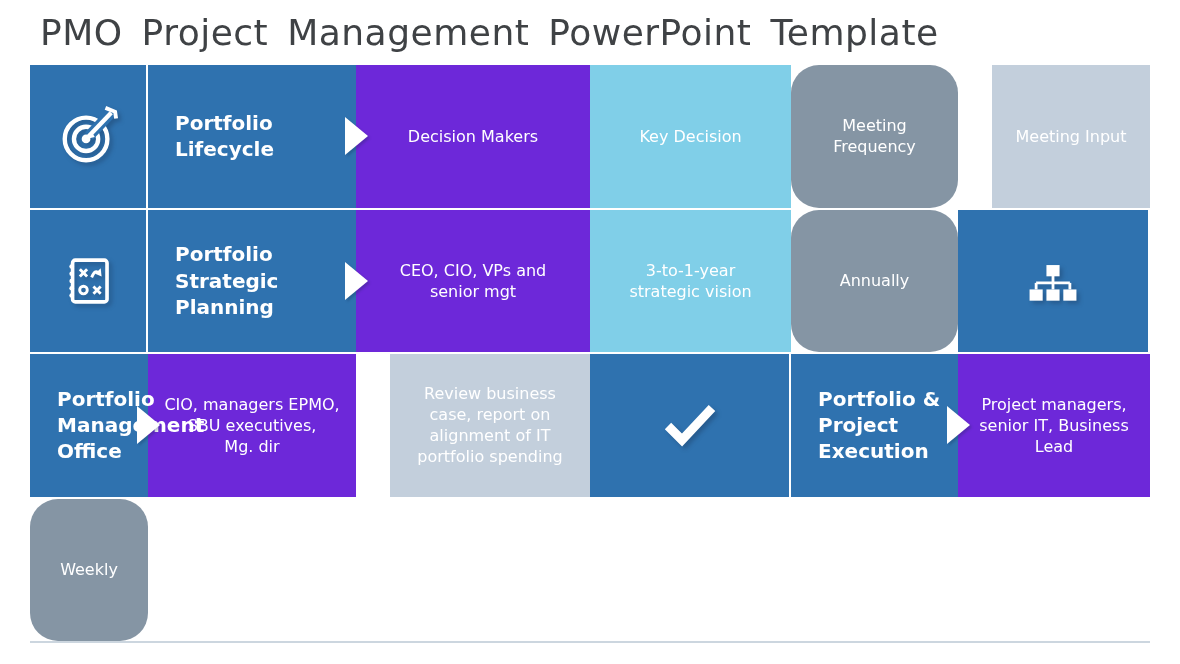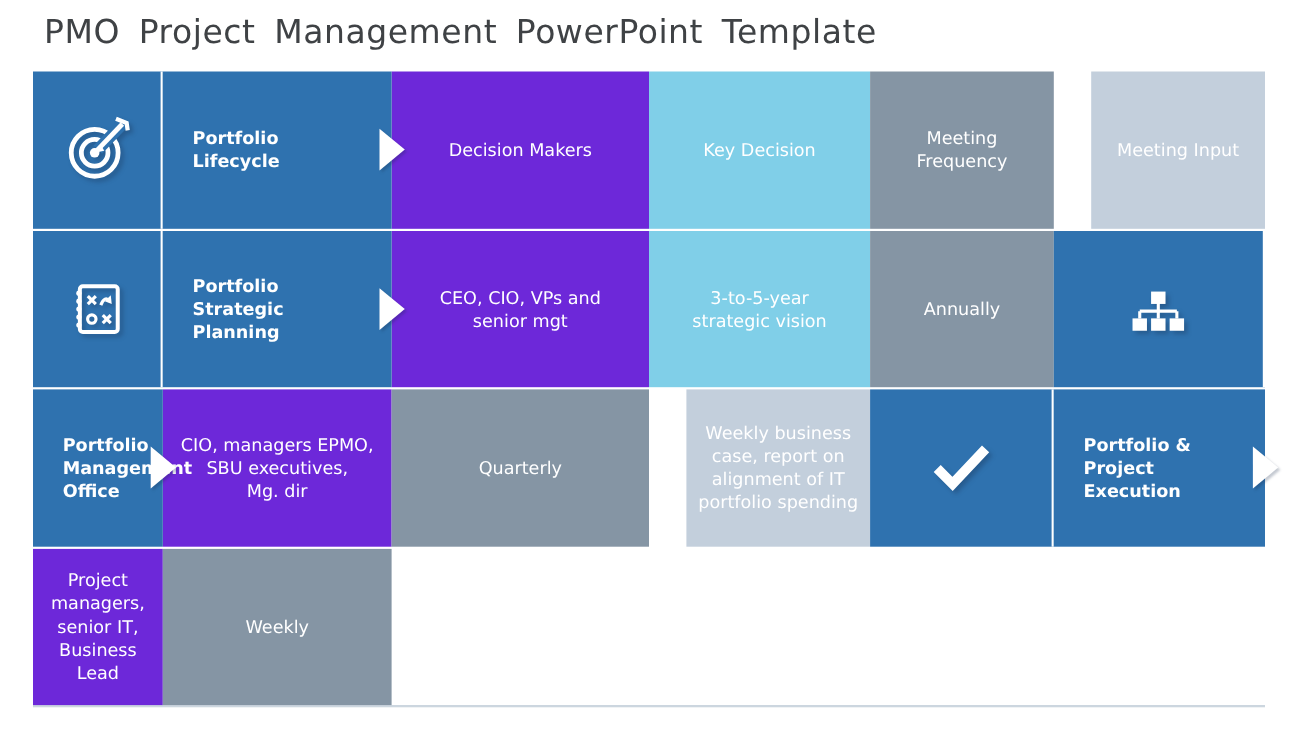--- a/index.html
+++ b/index.html
@@ -3,42 +3,42 @@
 <meta charset="utf-8">
 <style>
   html,body{margin:0;padding:0;}
   body{
     width:1180px;height:664px;position:relative;background:#ffffff;
     font-family:"DejaVu Sans","Liberation Sans",sans-serif;
     overflow:hidden;
   }
   .page-title{
     position:absolute;left:40px;top:12px;margin:0;
-    font-size:30px;font-weight:400;color:#3f4245;
+    font-size:36px;font-weight:400;color:#3f4245;
     letter-spacing:0.5px;word-spacing:7px;
   }
   .slide-table{
     position:absolute;left:30px;top:65px;width:1120px;height:576px;
     display:grid;
     grid-template-columns:118px 208px 234px 201px 167px 192px;
     grid-template-rows:repeat(4,1fr);
     row-gap:2px;
     box-shadow:0 2px 0 #ccd6df;
   }
   .cell{
     display:flex;align-items:center;justify-content:center;
     color:#ffffff;font-size:16px;line-height:1.32;text-align:center;
     white-space:pre-line;
   }
   .col-icon{background:#2f72af;border-right:2px solid #ffffff;}
   .col-stage{background:#2f72af;justify-content:flex-start;text-align:left;
-    padding-left:27px;font-weight:bold;font-size:16px;position:relative;}
+    padding-left:27px;font-weight:bold;font-size:20px;position:relative;}
   .col-dm{background:#6d28d9;}
   .col-kd{background:#80cfe8;}
-  .col-mf{background:#8595a4;}
+  .col-mf{background:#8595a4;border-radius:28px;}
   .col-mi{background:#c3cfdc;margin-left:34px;}
   .arrow{
     position:absolute;right:-12px;top:50%;transform:translateY(-50%);
     width:0;height:0;z-index:2;
     border-top:19px solid transparent;border-bottom:19px solid transparent;
     border-left:23px solid #ffffff;
     filter:drop-shadow(2px 2px 1px rgba(20,40,70,0.25));
   }
   .icon-svg{filter:drop-shadow(3px 3px 2px rgba(20,40,70,0.3));}
 </style>
@@ -93,21 +93,21 @@
     </svg>
   </div>
   <div class="cell col-stage">
     <span>Portfolio
 Strategic
 Planning</span>
     <span class="arrow"></span>
   </div>
   <div class="cell col-dm">CEO, CIO, VPs and
 senior mgt</div>
-  <div class="cell col-kd">3-to-5-year
+  <div class="cell col-kd">3-to-1-year
 strategic vision</div>
   <div class="cell col-mf">Annually</div>
 
   <div class="cell col-icon">
     <svg class="icon-svg" width="60" height="60" viewBox="0 0 64 64">
       <g stroke="#ffffff" stroke-width="3" fill="none">
         <line x1="32" y1="26" x2="32" y2="34"></line>
         <line x1="14" y1="34" x2="50" y2="34"></line>
         <line x1="14" y1="34" x2="14" y2="41"></line>
         <line x1="32" y1="34" x2="32" y2="41"></line>
@@ -121,22 +121,21 @@
   </div>
   <div class="cell col-stage">
     <span>Portfolio
 Management
 Office</span>
     <span class="arrow"></span>
   </div>
   <div class="cell col-dm">CIO, managers EPMO,
 SBU executives,
 Mg. dir</div>
-  <div class="cell col-mf">Quarterly</div>
-  <div class="cell col-mi">Weekly business
+  <div class="cell col-mi">Review business
 case, report on
 alignment of IT
 portfolio spending</div>
 
   <div class="cell col-icon">
     <svg class="icon-svg" width="72" height="62" viewBox="0 0 72 62">
       <polyline points="14,32 28,46 58,14" fill="none" stroke="#ffffff" stroke-width="9"></polyline>
     </svg>
   </div>
   <div class="cell col-stage">

